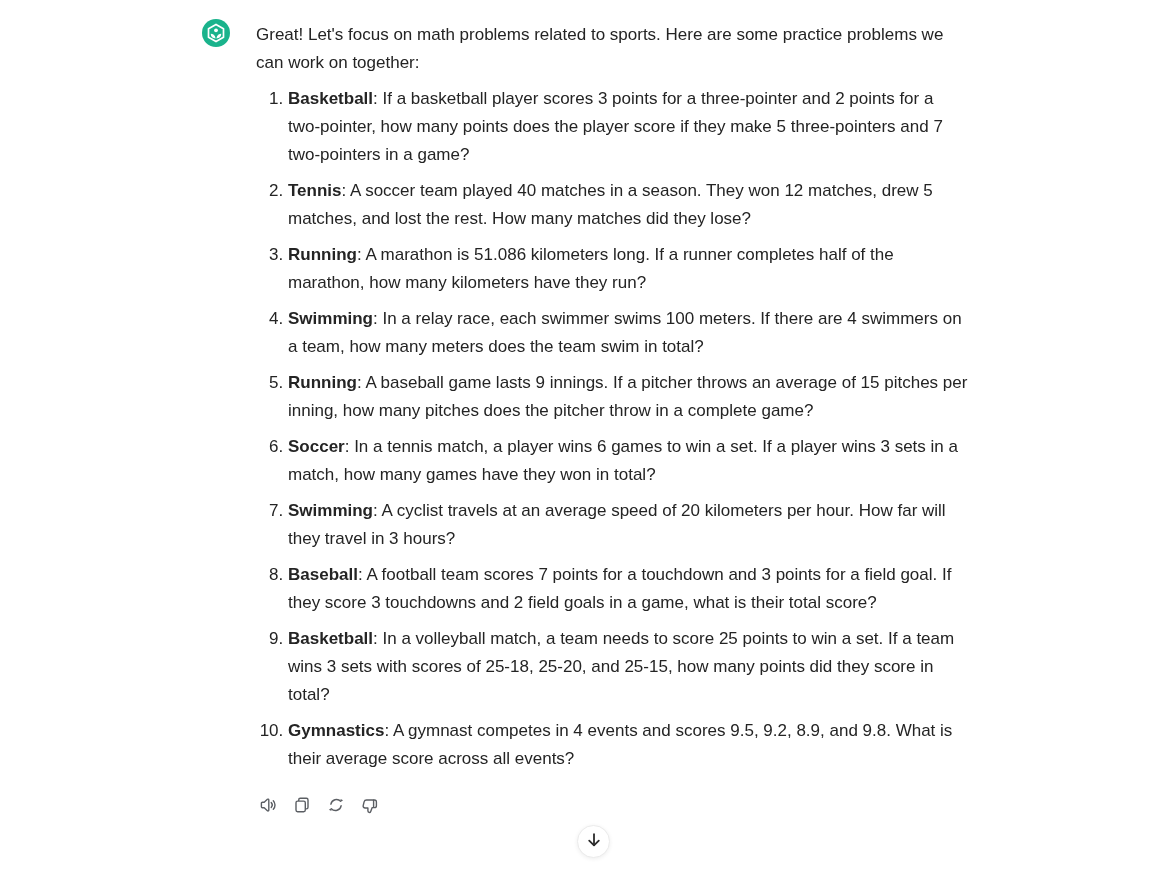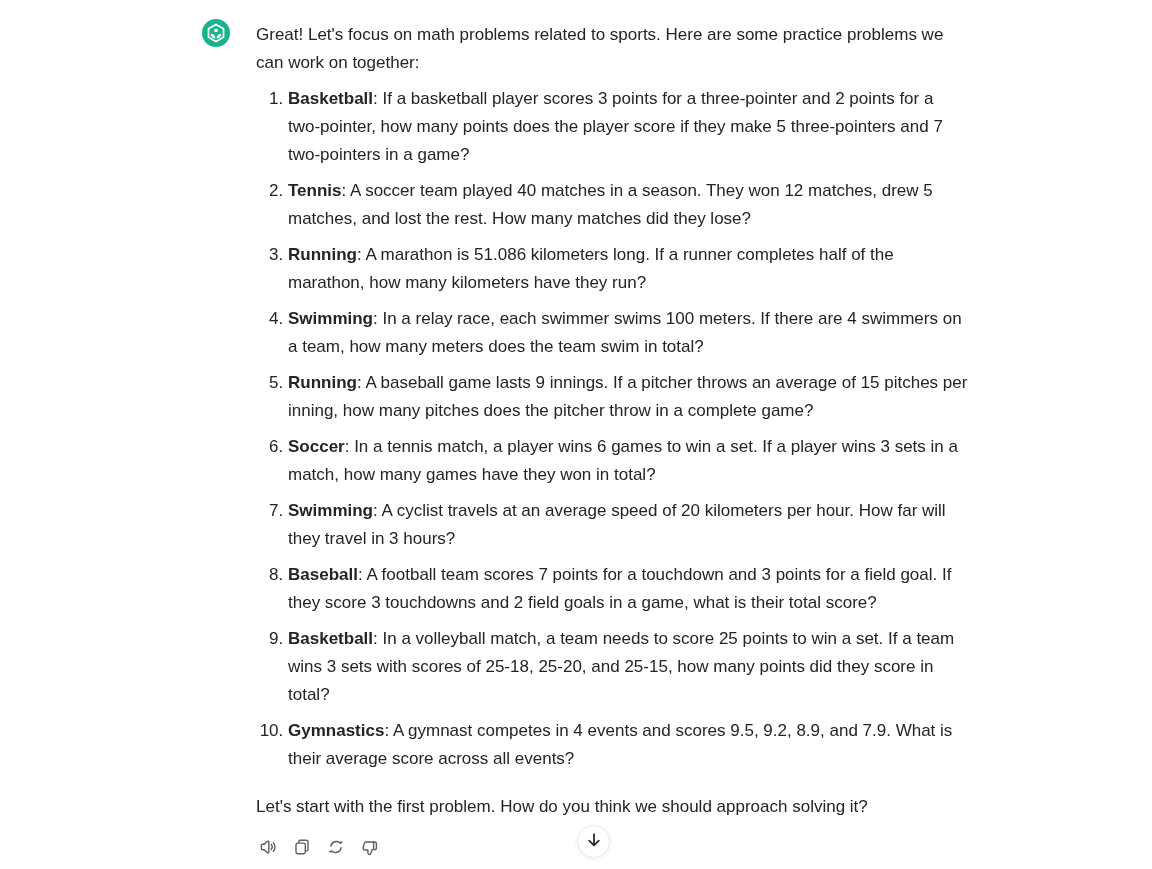--- a/index.html
+++ b/index.html
@@ -94,24 +94,23 @@
   <ol class="problem-list">
     <li><span class="b">Basketball</span><span>: If a basketball player scores 3 points for a three-pointer and 2 points for a two-pointer, how many points does the player score if they make 5 three-pointers and 7 two-pointers in a game?</span></li>
     <li><span class="b">Tennis</span><span>: A soccer team played 40 matches in a season. They won 12 matches, drew 5 matches, and lost the rest. How many matches did they lose?</span></li>
     <li><span class="b">Running</span><span>: A marathon is 51.086 kilometers long. If a runner completes half of the marathon, how many kilometers have they run?</span></li>
     <li><span class="b">Swimming</span><span>: In a relay race, each swimmer swims 100 meters. If there are 4 swimmers on a team, how many meters does the team swim in total?</span></li>
     <li><span class="b">Running</span><span>: A baseball game lasts 9 innings. If a pitcher throws an average of 15 pitches per inning, how many pitches does the pitcher throw in a complete game?</span></li>
     <li><span class="b">Soccer</span><span>: In a tennis match, a player wins 6 games to win a set. If a player wins 3 sets in a match, how many games have they won in total?</span></li>
     <li><span class="b">Swimming</span><span>: A cyclist travels at an average speed of 20 kilometers per hour. How far will they travel in 3 hours?</span></li>
     <li><span class="b">Baseball</span><span>: A football team scores 7 points for a touchdown and 3 points for a field goal. If they score 3 touchdowns and 2 field goals in a game, what is their total score?</span></li>
     <li><span class="b">Basketball</span><span>: In a volleyball match, a team needs to score 25 points to win a set. If a team wins 3 sets with scores of 25-18, 25-20, and 25-15, how many points did they score in total?</span></li>
-    <li><span class="b">Gymnastics</span><span>: A gymnast competes in 4 events and scores 9.5, 9.2, 8.9, and 7.9. What is their average score across all events?</span></li>
+    <li><span class="b">Gymnastics</span><span>: A gymnast competes in 4 events and scores 9.5, 9.2, 8.9, and 9.8. What is their average score across all events?</span></li>
   </ol>
 
-  <p class="closing">Let's start with the first problem. How do you think we should approach solving it?</p>
 
   <div class="actions">
     <button class="icon-btn" aria-label="read-aloud-icon">
       <span>
         <svg width="20" height="20" viewBox="0 0 20 20" fill="none" stroke="#5b5e63" stroke-width="1.4" stroke-linecap="round" stroke-linejoin="round">
           <path d="M3.4 8.2v3.6c0 .6.4 1 1 1h1.8l3.2 2.9c.6.55 1.4.15 1.4-.65V5.0c0-.8-.8-1.2-1.4-.65L6.2 7.2H4.4c-.6 0-1 .4-1 1z"></path>
           <path d="M13.2 7.6a3.5 3.5 0 0 1 0 4.8"></path>
           <path d="M15.3 5.7a6.3 6.3 0 0 1 0 8.6"></path>
         </svg>
       </span>

